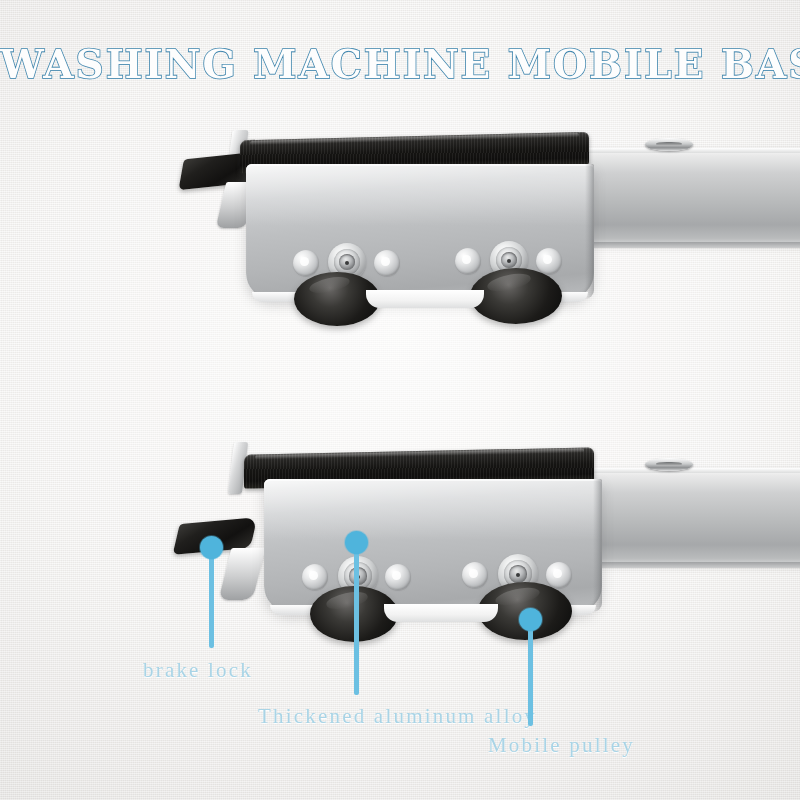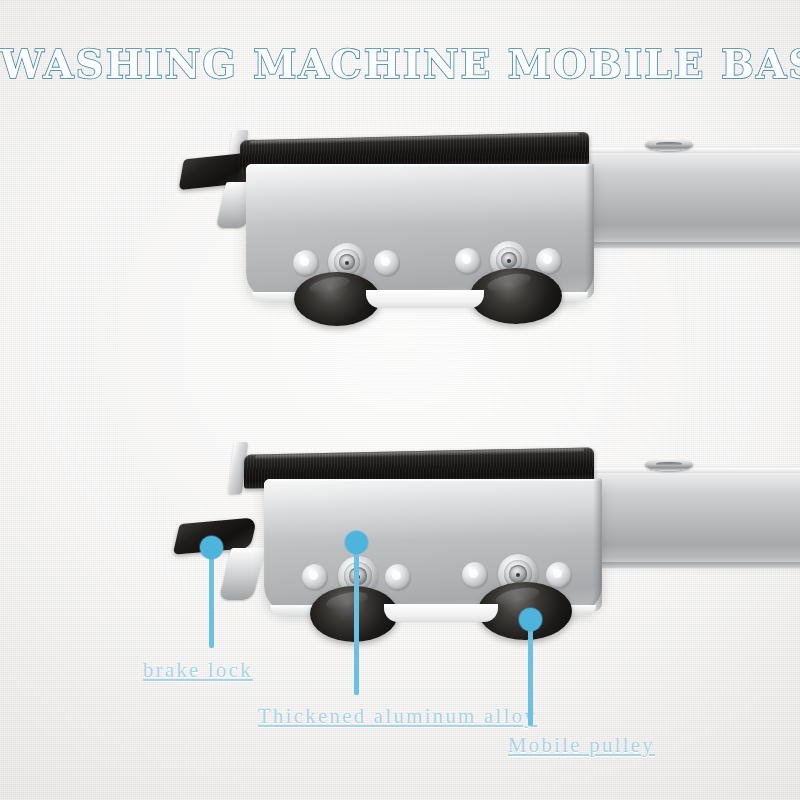--- a/index.html
+++ b/index.html
@@ -257,21 +257,20 @@
     border-radius: 2px;
   }
   .anno-label {
     position: absolute;
     font-family: "Liberation Serif", serif;
     font-size: 21px;
     letter-spacing: 2.2px;
     color: #a9d4e6;
     text-shadow: 0 1px 0 rgba(255,255,255,0.9);
     white-space: nowrap;
-    text-decoration: underline;
   }
 </style>
 </head>
 <body>
 
 <div id="stage">
 
   <div id="bg-texture"></div>
   <div id="bg-vignette"></div>
 
@@ -385,15 +384,15 @@
   <div class="anno-line" style="left:209px; top:556px; width:5px; height:92px;"></div>
   <div class="anno-dot" style="left:200px; top:536px; width:23px; height:23px;"></div>
   <div class="anno-label" style="left:143px; top:658px;">brake lock</div>
 
   <div class="anno-line" style="left:354px; top:551px; width:5px; height:144px;"></div>
   <div class="anno-dot" style="left:345px; top:531px; width:23px; height:23px;"></div>
   <div class="anno-label" style="left:258px; top:704px;">Thickened aluminum alloy</div>
 
   <div class="anno-line" style="left:528px; top:628px; width:5px; height:98px;"></div>
   <div class="anno-dot" style="left:519px; top:608px; width:23px; height:23px;"></div>
-  <div class="anno-label" style="left:508px; top:733px;text-align:center;">Mobile pulley</div>
+  <div class="anno-label" style="left:488px; top:733px;text-align:center;">Mobile pulley</div>
 
 </div>
 
 </body></html>

